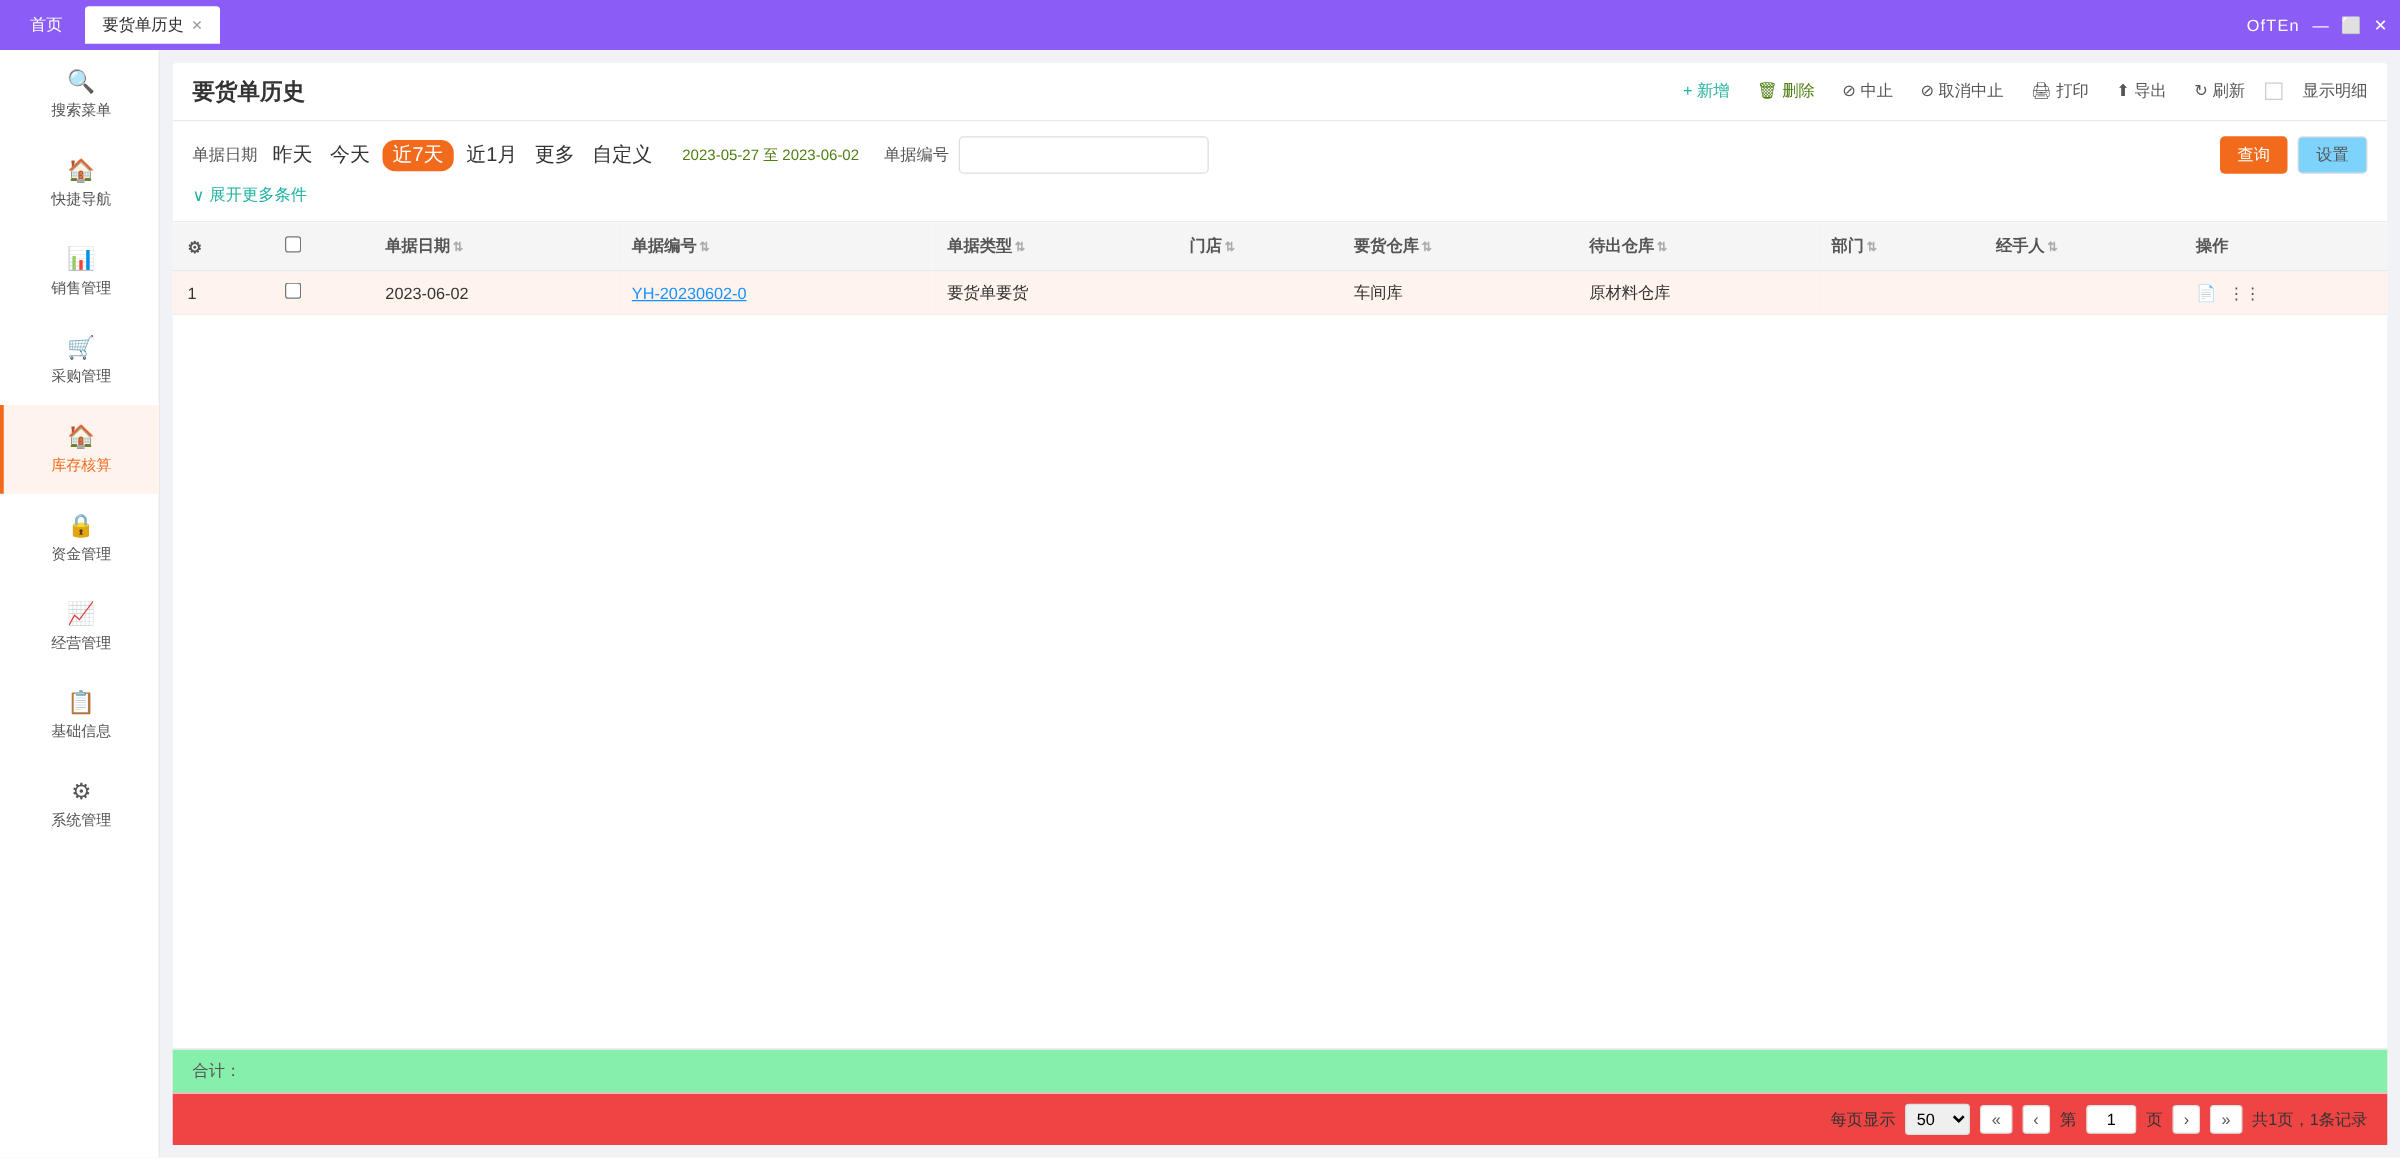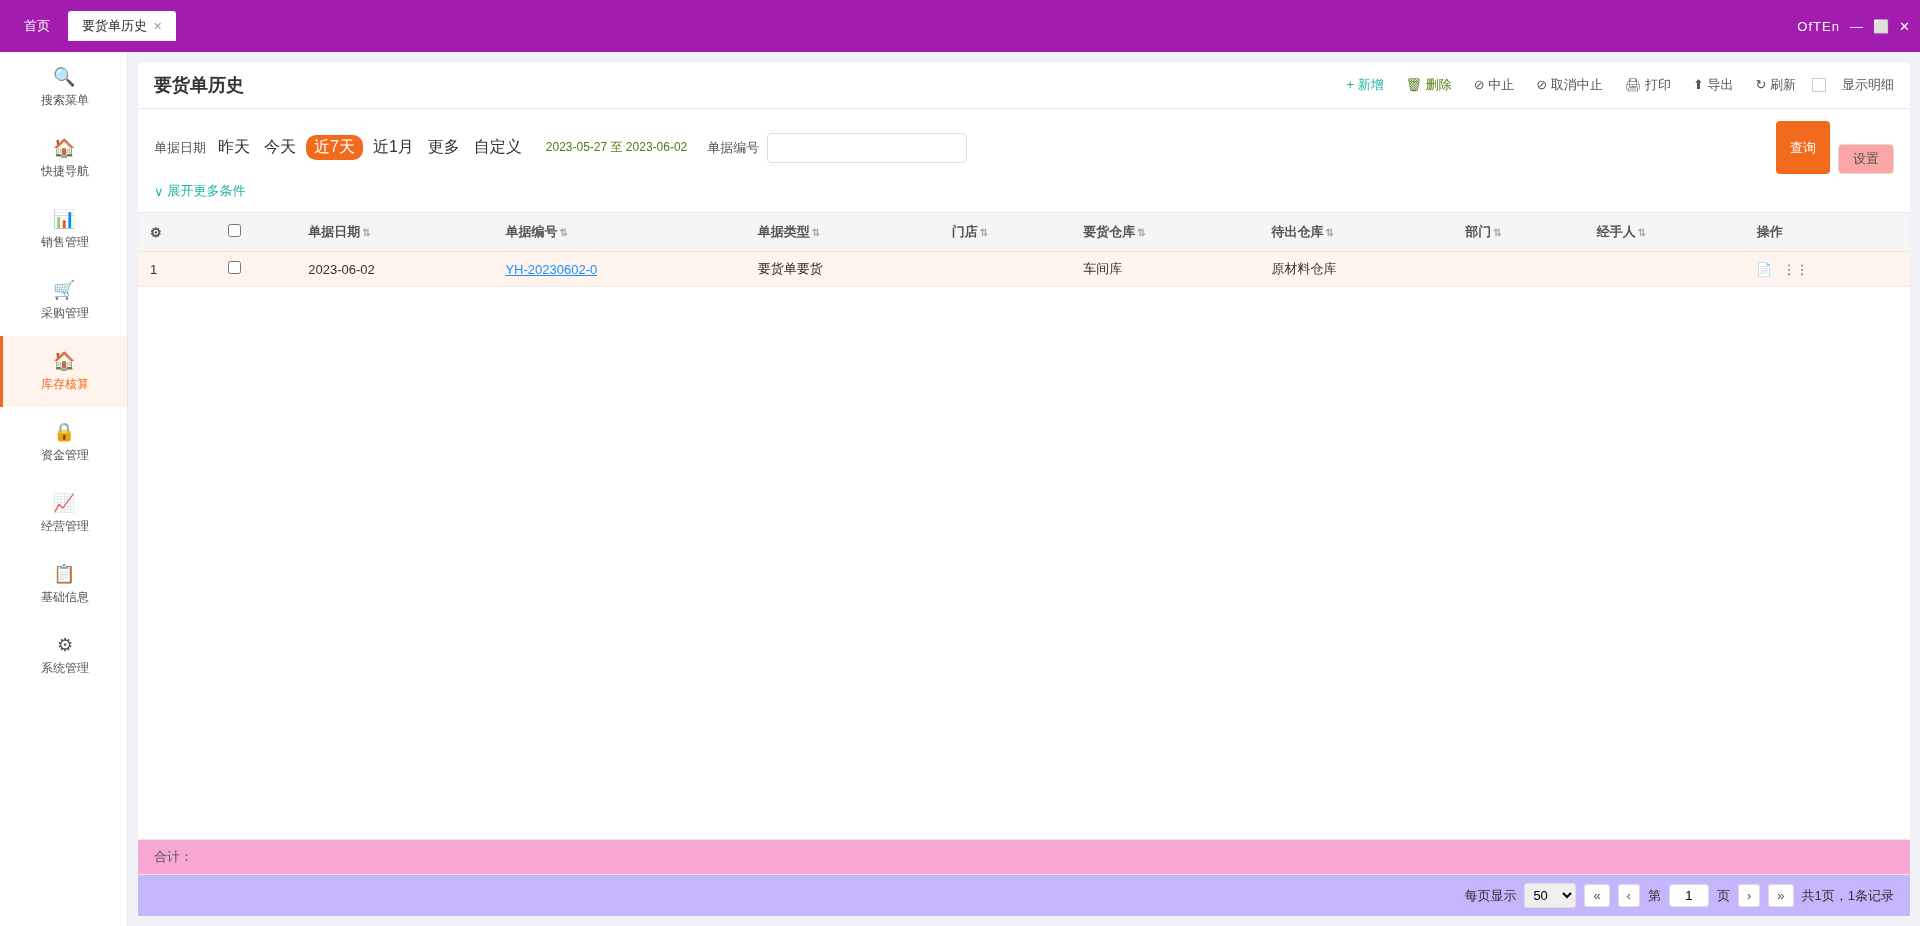--- a/index.html
+++ b/index.html
@@ -1,19 +1,19 @@
 <!DOCTYPE html>
 <html><head>
   <meta charset="utf-8">
   <style>
     * { box-sizing: border-box; margin: 0; padding: 0; }
     body { font-family: 'Microsoft YaHei', Arial, sans-serif; font-size: 13px; color: #333; background: #f0f2f5; display: flex; flex-direction: column; height: 926px; overflow: hidden; }
 
     
-    .top-bar { background: #a21caf; height: 52px; display: flex; align-items: center; padding: 0 10px; gap: 4px; flex-shrink: 0; }
+    .top-bar { background: #8b5cf6; height: 40px; display: flex; align-items: center; padding: 0 10px; gap: 4px; flex-shrink: 0; }
     .tab-item { padding: 6px 14px; border-radius: 3px 3px 0 0; font-size: 13px; color: #fff; cursor: pointer; display: flex; align-items: center; gap: 6px; }
     .tab-item.home { background: transparent; }
     .tab-item.active { background: #fff; color: #333; }
     .tab-close { font-size: 11px; color: #999; cursor: pointer; }
     .top-bar-right { margin-left: auto; display: flex; align-items: center; gap: 10px; }
     .top-bar-right span { color: #fff; font-size: 13px; cursor: pointer; }
 
     
     .main-layout { display: flex; flex: 1; overflow: hidden; }
 
@@ -54,24 +54,24 @@
     .table-area { background: #fff; flex: 1; overflow: auto; margin-top: 0; }
     table { width: 100%; border-collapse: collapse; }
     thead tr { background: #f5f5f5; }
     th { padding: 10px 12px; text-align: left; font-size: 13px; color: #555; border-bottom: 1px solid #e8e8e8; white-space: nowrap; }
     td { padding: 8px 12px; font-size: 13px; color: #333; border-bottom: 1px solid #f0f0f0; white-space: nowrap; }
     tr.highlight { background: #fff3ee; }
     .link-text { color: #1890ff; cursor: pointer; text-decoration: underline; }
     .sort-icon { color: #aaa; font-size: 10px; margin-left: 2px; }
 
     
-    .table-footer { background: #f9a8d4; padding: 8px 16px; border-top: 1px solid #e8e8e8; font-size: 13px; color: #555; }
-
-    
-    .pagination-bar { background: #c4b5fd; padding: 8px 16px; display: flex; align-items: center; justify-content: flex-end; gap: 8px; border-top: 1px solid #e8e8e8; font-size: 13px; }
+    .table-footer { background: #86efac; padding: 8px 16px; border-top: 1px solid #e8e8e8; font-size: 13px; color: #555; }
+
+    
+    .pagination-bar { background: #ef4444; padding: 8px 16px; display: flex; align-items: center; justify-content: flex-end; gap: 8px; border-top: 1px solid #e8e8e8; font-size: 13px; }
     .page-btn { border: 1px solid #ddd; background: #fff; padding: 3px 8px; border-radius: 3px; cursor: pointer; font-size: 13px; color: #555; }
     .page-input { border: 1px solid #ddd; border-radius: 3px; width: 40px; text-align: center; padding: 3px; font-size: 13px; }
     .page-select { border: 1px solid #ddd; border-radius: 3px; padding: 3px 4px; font-size: 13px; }
 
     
     .main-content-wrapper { flex: 1; display: flex; flex-direction: column; overflow: hidden; }
 
     .top-right-logo { color: #fff; font-size: 14px; font-weight: normal; letter-spacing: 1px; }
   </style>
 </head>
@@ -169,21 +169,21 @@
           </div>
           <div class="filter-item">
             <span class="date-range">2023-05-27 至 2023-06-02</span>
           </div>
           <div class="filter-item">
             <span class="filter-label">单据编号</span>
             <input type="text" class="filter-input" style="">
           </div>
           <div style="margin-left: auto; display: flex; gap: 8px; justify-content: flex-end;">
             <button class="action-btn orange" style="border:none;cursor:pointer;">查询</button>
-            <button class="action-btn" style="border:1px solid #ddd;background:#fca5a5;cursor:pointer;padding:5px 14px;border-radius:4px;margin-top:23px;">设置</button>
+            <button class="action-btn" style="border:1px solid #ddd;background:#7dd3fc;cursor:pointer;padding:5px 14px;border-radius:4px;">设置</button>
           </div>
         </div>
         <div class="expand-btn">
           <span>∨</span>
           <span>展开更多条件</span>
         </div>
       </div>
 
       <div class="table-area">
         <table>

